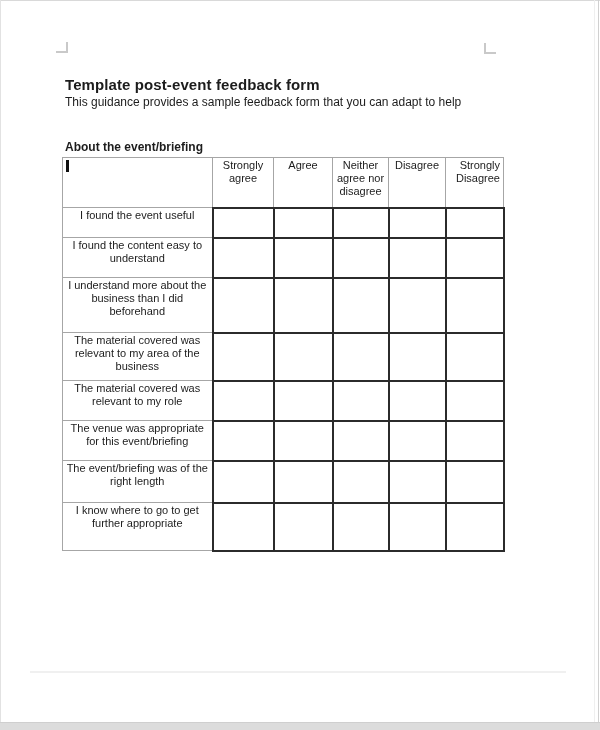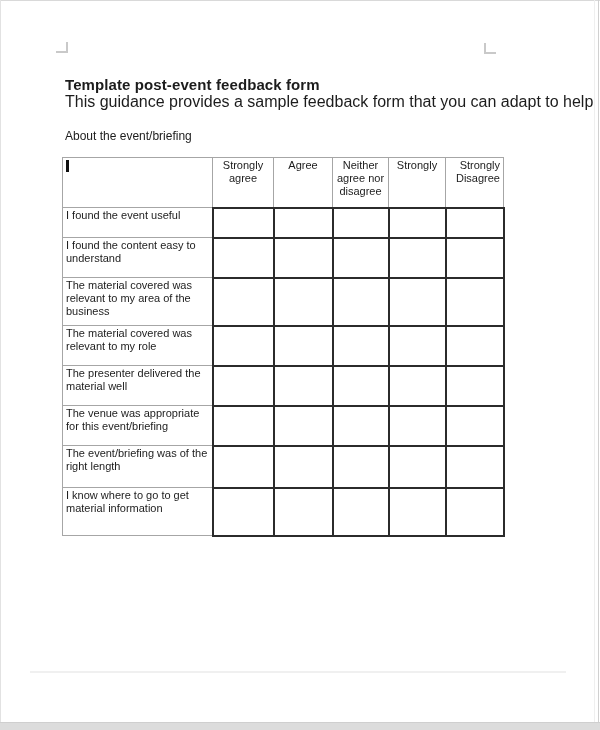--- a/index.html
+++ b/index.html
@@ -26,46 +26,46 @@
                 border-left: 2px solid #c9c9c9; border-bottom: 2px solid #c9c9c9; }
 
   .doc-title {
     position: absolute; left: 65px; top: 68px;
     font-size: 15px; font-weight: bold; letter-spacing: 0.1px;
     white-space: nowrap;
     margin-top: 8px;
   }
   .intro {
     position: absolute; left: 65px; top: 95px;
-    font-size: 16px; line-height: 14px;
+    font-size: 12px; line-height: 14px;
   }
   .intro span { display: block; white-space: nowrap; }
   .section-heading {
-    position: absolute; left: 65px; top: 129px;
-    font-size: 12px; font-weight: normal; white-space: nowrap;
+    position: absolute; left: 65px; top: 140px;
+    font-size: 12px; font-weight: bold; white-space: nowrap;
   }
 
   table.feedback {
     position: absolute; left: 62px; top: 157px;
     border-collapse: collapse; table-layout: fixed;
     width: 441px;
     font-size: 11px; line-height: 13px;
   }
   table.feedback th, table.feedback td {
     border: 1px solid #a6a6a6;
     vertical-align: top;
     padding: 1px 3px 1px 3px;
     font-weight: normal;
     overflow: hidden;
   }
   table.feedback thead tr { height: 50px; padding-left: 40px; }
   table.feedback th { text-align: center; }
   table.feedback th.first { text-align: left; }
   table.feedback th.last  { text-align: right; }
-  table.feedback td.statement { text-align: left; }
+  table.feedback td.statement { text-align: center; }
   table.feedback td.answer { border: 2px solid #2b2b2b; }
   .caret { display: inline-block; width: 3px; height: 12px; background: #101010; margin-top: 1px; }
 </style>
 </head>
 <body>
 
 <div class="edge-top"></div>
 <div class="edge-left"></div>
 <div class="edge-right-inner"></div>
 <div class="edge-right-outer"></div>
@@ -89,35 +89,43 @@
     <col style="width:56px">
       <col style="width:57px">
       <col style="width:58px">
   </colgroup>
   <thead>
     <tr>
       <th class="first"><span class="caret"></span></th>
       <th>Strongly agree</th>
       <th>Agree</th>
       <th>Neither agree nor disagree</th>
-      <th>Strongly</th>
+      <th>Disagree</th>
       <th class="last">Strongly Disagree</th>
     </tr>
   </thead>
   <tbody>
     <tr style="height:30px">
       <td class="statement">I found the event useful</td>
       <td class="answer"></td>
       <td class="answer"></td>
       <td class="answer"></td>
       <td class="answer"></td>
       <td class="answer"></td>
     </tr>
     <tr style="height:40px">
       <td class="statement">I found the content easy to understand</td>
+      <td class="answer"></td>
+      <td class="answer"></td>
+      <td class="answer"></td>
+      <td class="answer"></td>
+      <td class="answer"></td>
+    </tr>
+    <tr style="height:55px">
+      <td class="statement">I understand more about the business than I did beforehand</td>
       <td class="answer"></td>
       <td class="answer"></td>
       <td class="answer"></td>
       <td class="answer"></td>
       <td class="answer"></td>
     </tr>
     <tr style="height:48px">
       <td class="statement">The material covered was relevant to my area of the business</td>
       <td class="answer"></td>
       <td class="answer"></td>
@@ -127,45 +135,37 @@
     </tr>
     <tr style="height:40px">
       <td class="statement">The material covered was relevant to my role</td>
       <td class="answer"></td>
       <td class="answer"></td>
       <td class="answer"></td>
       <td class="answer"></td>
       <td class="answer"></td>
     </tr>
     <tr style="height:40px">
-      <td class="statement">The presenter delivered the material well</td>
-      <td class="answer"></td>
-      <td class="answer"></td>
-      <td class="answer"></td>
-      <td class="answer"></td>
-      <td class="answer"></td>
-    </tr>
-    <tr style="height:40px">
       <td class="statement">The venue was appropriate for this event/briefing</td>
       <td class="answer"></td>
       <td class="answer"></td>
       <td class="answer"></td>
       <td class="answer"></td>
       <td class="answer"></td>
     </tr>
     <tr style="height:42px">
       <td class="statement">The event/briefing was of the right length</td>
       <td class="answer"></td>
       <td class="answer"></td>
       <td class="answer"></td>
       <td class="answer"></td>
       <td class="answer"></td>
     </tr>
     <tr style="height:48px">
-      <td class="statement">I know where to go to get material information</td>
+      <td class="statement">I know where to go to get further appropriate</td>
       <td class="answer"></td>
       <td class="answer"></td>
       <td class="answer"></td>
       <td class="answer"></td>
       <td class="answer"></td>
     </tr>
   </tbody>
 </table>
 
 <div class="page-shadow-line"></div>

